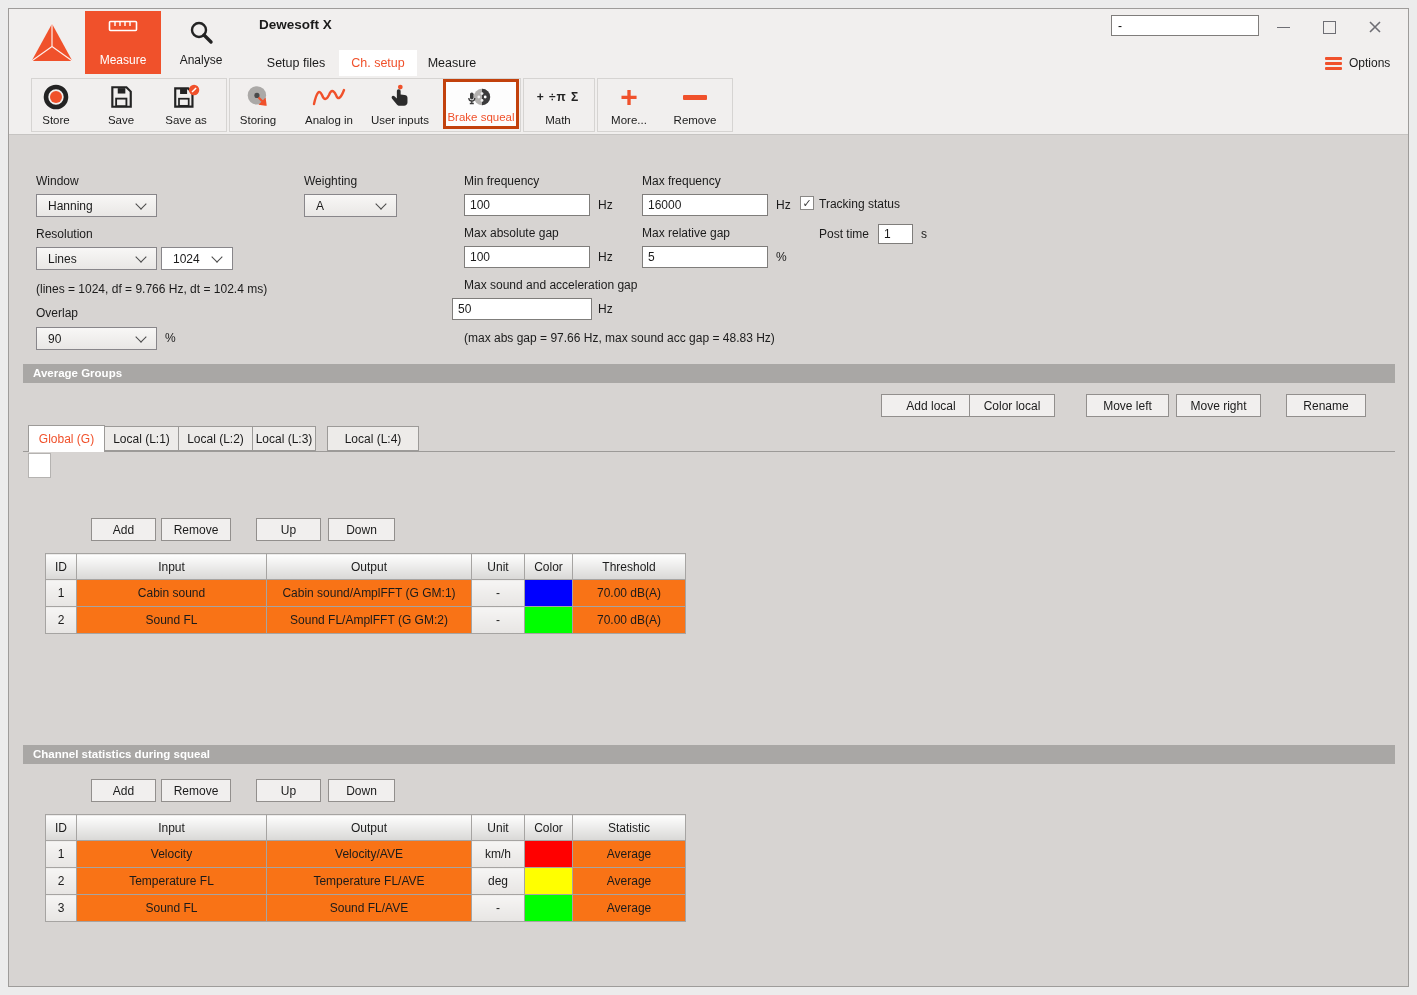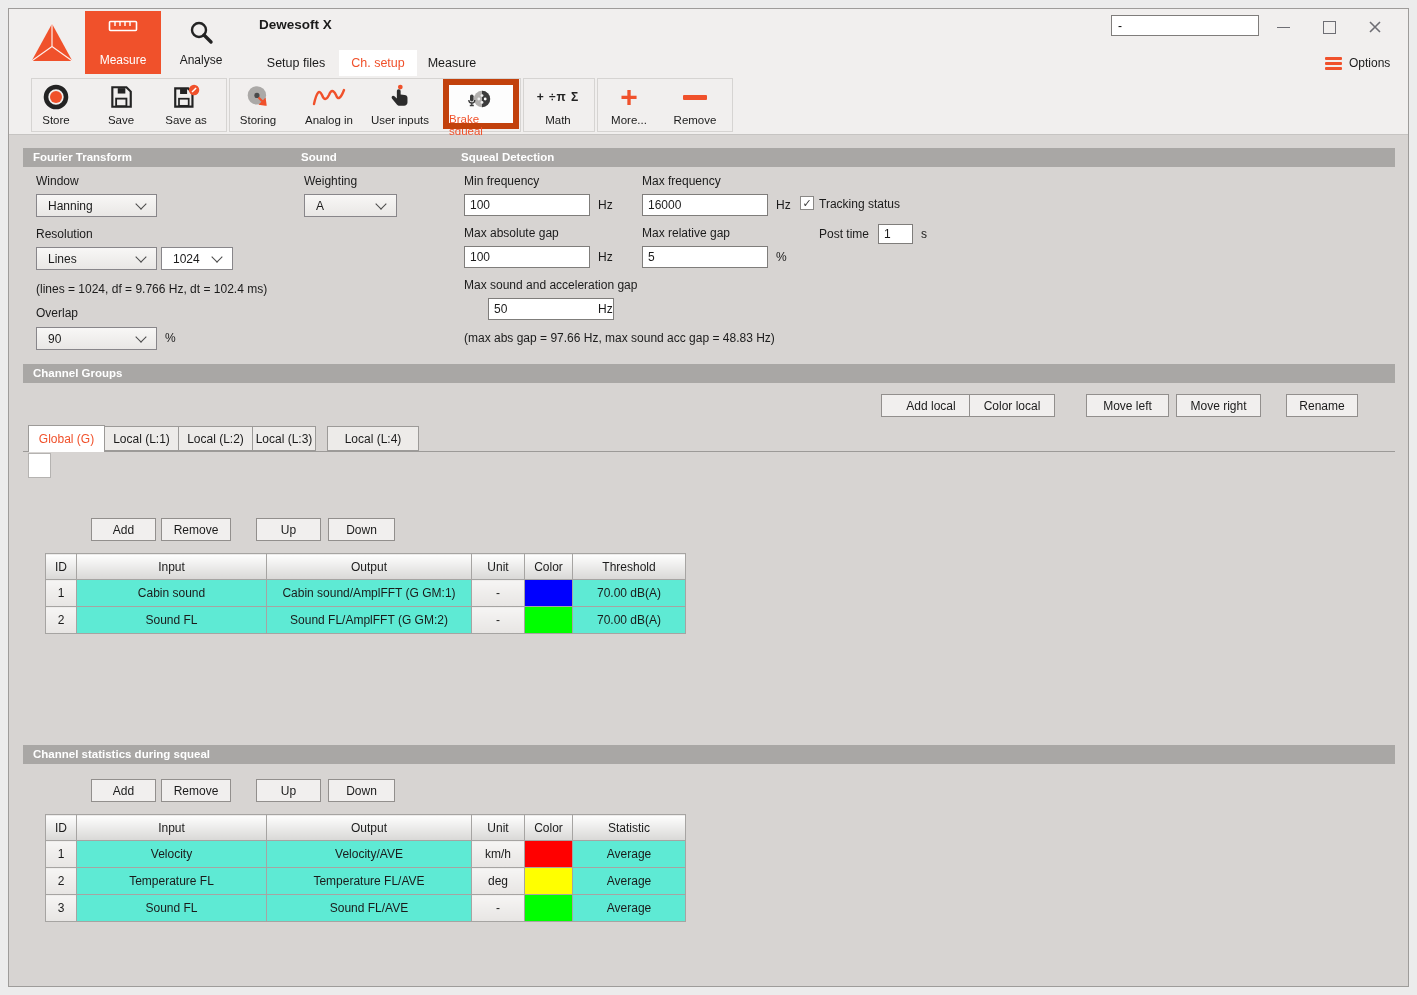--- a/index.html
+++ b/index.html
@@ -11,35 +11,35 @@
   .note{position:absolute;font-size:12px;white-space:nowrap;text-align:right;}
   .title{position:absolute;font-size:13.5px;font-weight:bold;}
   .navtab{position:absolute;top:41px;height:26px;display:flex;align-items:center;justify-content:center;font-size:12.5px;}
   .navtab.active{background:#FFFFFF;color:#F0512B;}
   .modetab{position:absolute;top:2px;width:76px;height:63px;display:flex;flex-direction:column;align-items:center;justify-content:space-between;padding:9px 0 7px;box-sizing:border-box;font-size:12px;}
   .modetab.orange{background:#F0512B;color:#fff;}
   .toolbar{position:absolute;left:0;top:67px;width:1399px;height:58px;background:#F1EFEE;border-bottom:1px solid #C6C4C2;}
   .tgroup{position:absolute;top:2px;height:54px;border:1px solid #D6D4D2;box-sizing:border-box;}
   .tbtn{position:absolute;top:3px;width:64px;height:50px;display:flex;flex-direction:column;align-items:center;justify-content:space-between;font-size:11.5px;box-sizing:border-box;padding:2px 0 3px;}
   .tbtn .ic{height:32px;display:flex;align-items:center;justify-content:center;}
-  .tbtn.selected{background:#FDFDFD;border:6px solid #c2410c;color:#F0512B;}
+  .tbtn.selected{background:#FDFDFD;border:3px solid #c2410c;color:#F0512B;}
   .main{position:absolute;left:0px;top:126px;width:1399px;height:851px;background:#D7D4D2;}
   .secbar{position:absolute;left:14px;width:1372px;height:19px;background:#A9A7A5;}
   .secbar span{position:absolute;top:3px;font-size:11.5px;font-weight:bold;color:#FFFFFF;white-space:nowrap;}
   .dd{position:absolute;height:23px;background:linear-gradient(#f8f7f6,#e9e7e5);border:1px solid #88868a;display:flex;align-items:center;justify-content:space-between;padding:0 11px;font-size:12px;box-sizing:border-box;}
   .chev{width:7px;height:7px;display:inline-block;border-right:1.5px solid #4a4a4a;border-bottom:1.5px solid #4a4a4a;transform:rotate(45deg);margin-left:6px;margin-top:-4px;}
   .tb{position:absolute;height:22px;background:#fff;border:1px solid #7f7d7b;font-size:12px;padding:0 5px;box-sizing:border-box;font-family:inherit;color:#1b1b1b;outline:none;}
   .btn{position:absolute;height:23px;background:#f1efee;border:1px solid #928f8d;font-size:12px;display:flex;align-items:center;justify-content:center;box-sizing:border-box;}
   .gtab{position:absolute;top:417px;height:25px;background:#EDEBE9;border:1px solid #9c9a98;display:flex;align-items:center;justify-content:center;font-size:12px;box-sizing:border-box;}
   .gtab.active{top:416px;height:27px;background:#FFFFFF;color:#F0512B;border-bottom:none;z-index:3;}
   .tabline{position:absolute;top:442px;left:14px;width:1372px;border-top:1px solid #9c9a98;z-index:1;}
   .whitebox{position:absolute;left:19px;top:444px;width:23px;height:25px;background:#fff;border:1px solid #b5b3b1;box-sizing:border-box;z-index:2;}
   .tbl{position:absolute;border-collapse:collapse;table-layout:fixed;font-size:12px;background:#fff;}
   .tbl th{background:linear-gradient(#fefefe,#d9d8d6);border:1px solid #a6a4a2;height:25px;font-weight:400;padding:0;}
-  .tbl td{border:1px solid #a6a4a2;height:26px;text-align:center;background:#5eead4;padding:0 4px;}
+  .tbl td{border:1px solid #a6a4a2;height:26px;text-align:center;background:#f97316;padding:0 4px;}
   .tbl td.gray{background:linear-gradient(#f6f5f4,#e7e5e3);}
   .tbl td.coltd{padding:0;}
   .swatch{width:100%;height:26px;}
   .checkbox{position:absolute;width:14px;height:14px;background:#fff;border:1px solid #8a8886;box-sizing:border-box;font-size:11px;line-height:12px;text-align:center;color:#3a3a3a;}
   .tfield{position:absolute;left:1102px;top:6px;width:148px;height:21px;background:#fff;border:1px solid #7f7d7b;font-size:12px;padding:0 6px;box-sizing:border-box;font-family:inherit;}
   .winbtn{position:absolute;top:6px;width:36px;height:24px;display:flex;align-items:center;justify-content:center;}
   .hamburger{position:absolute;width:17px;height:13px;}
   .hamburger i{position:absolute;left:0;width:17px;height:3px;background:#F0512B;border-radius:1px;}
   .hamburger i:nth-child(1){top:0;} .hamburger i:nth-child(2){top:5px;} .hamburger i:nth-child(3){top:10px;}
   .mathic{font-size:12px;font-weight:bold;color:#232323;line-height:13px;text-align:center;letter-spacing:1px;}
@@ -206,25 +206,20 @@
     <div class="tbtn" style="left:654px;">
       <span class="ic">
           <span style="display:inline-block;width:24px;height:5px;background:#F0512B;border-radius:1px;"></span>
         </span>
       <span>Remove</span>
     </div>
   </div>
 
   <div class="main"></div>
 
-  <div class="secbar" style="top:139px;">
-    <span style="left:10px;">Fourier Transform</span>
-    <span style="left:278px;">Sound</span>
-    <span style="left:438px;">Squeal Detection</span>
-  </div>
 
   <span class="lbl" style="left:27px;top:165px;">Window</span>
   <div class="dd" style="left:27px;top:185px;width:121px;">
     <span>Hanning</span>
       <span class="chev"></span>
   </div>
   <span class="lbl" style="left:27px;top:218px;">Resolution</span>
   <div class="dd" style="left:27px;top:238px;width:121px;">
     <span>Lines</span>
       <span class="chev"></span>
@@ -264,41 +259,41 @@
 
   <span class="lbl" style="left:633px;top:217px;">Max relative gap</span>
   <input class="tb" style="left: 633px; top: 237px; width: 126px;" value="5">
   <span class="unit" style="left:767px;top:241px;">%</span>
 
   <span class="lbl" style="left:810px;top:218px;">Post time</span>
   <input class="tb" style="left: 869px; top: 215px; width: 35px; height: 20px;" value="1">
   <span class="unit" style="left:912px;top:218px;">s</span>
 
   <span class="lbl" style="left:455px;top:269px;">Max sound and acceleration gap</span>
-  <input class="tb" style="left: 479px; top: 289px; width: 126px;" value="50">
+  <input class="tb" style="left: 443px; top: 289px; width: 140px;" value="50">
   <span class="unit" style="left:589px;top:293px;">Hz</span>
 
   <span class="note" style="left:455px;top:322px;">(max abs gap = 97.66 Hz, max sound acc gap = 48.83 Hz)</span>
 
   <div class="secbar" style="top:355px;">
-    <span style="left:10px;">Channel Groups</span>
+    <span style="left:10px;">Average Groups</span>
   </div>
   <div class="btn" style="left:872px;top:385px;width:100px;">
       <span>Add local</span>
     </div>
   <div class="btn" style="left:960px;top:385px;width:86px;">
       <span>Color local</span>
     </div>
   <div class="btn" style="left:1077px;top:385px;width:83px;">
       <span>Move left</span>
     </div>
   <div class="btn" style="left:1167px;top:385px;width:85px;">
       <span>Move right</span>
     </div>
-  <div class="btn" style="left:1277px;top:385px;width:72px;">
+  <div class="btn" style="left:1277px;top:385px;width:80px;">
       <span>Rename</span>
     </div>
 
   <div class="tabline"></div>
   <div class="gtab active" style="left:19px;width:77px;">
       <span>Global (G)</span>
     </div>
   <div class="gtab" style="left:95px;width:75px;">
       <span>Local (L:1)</span>
     </div>

